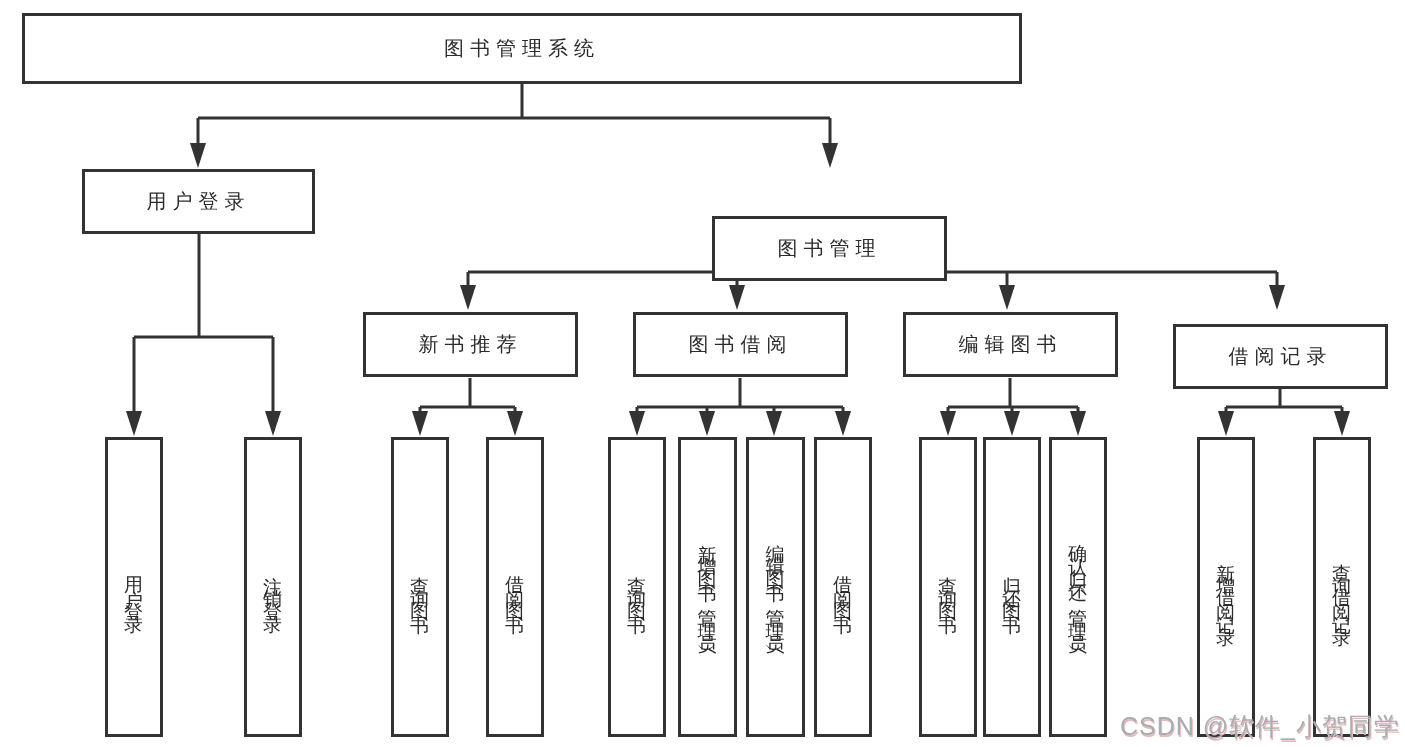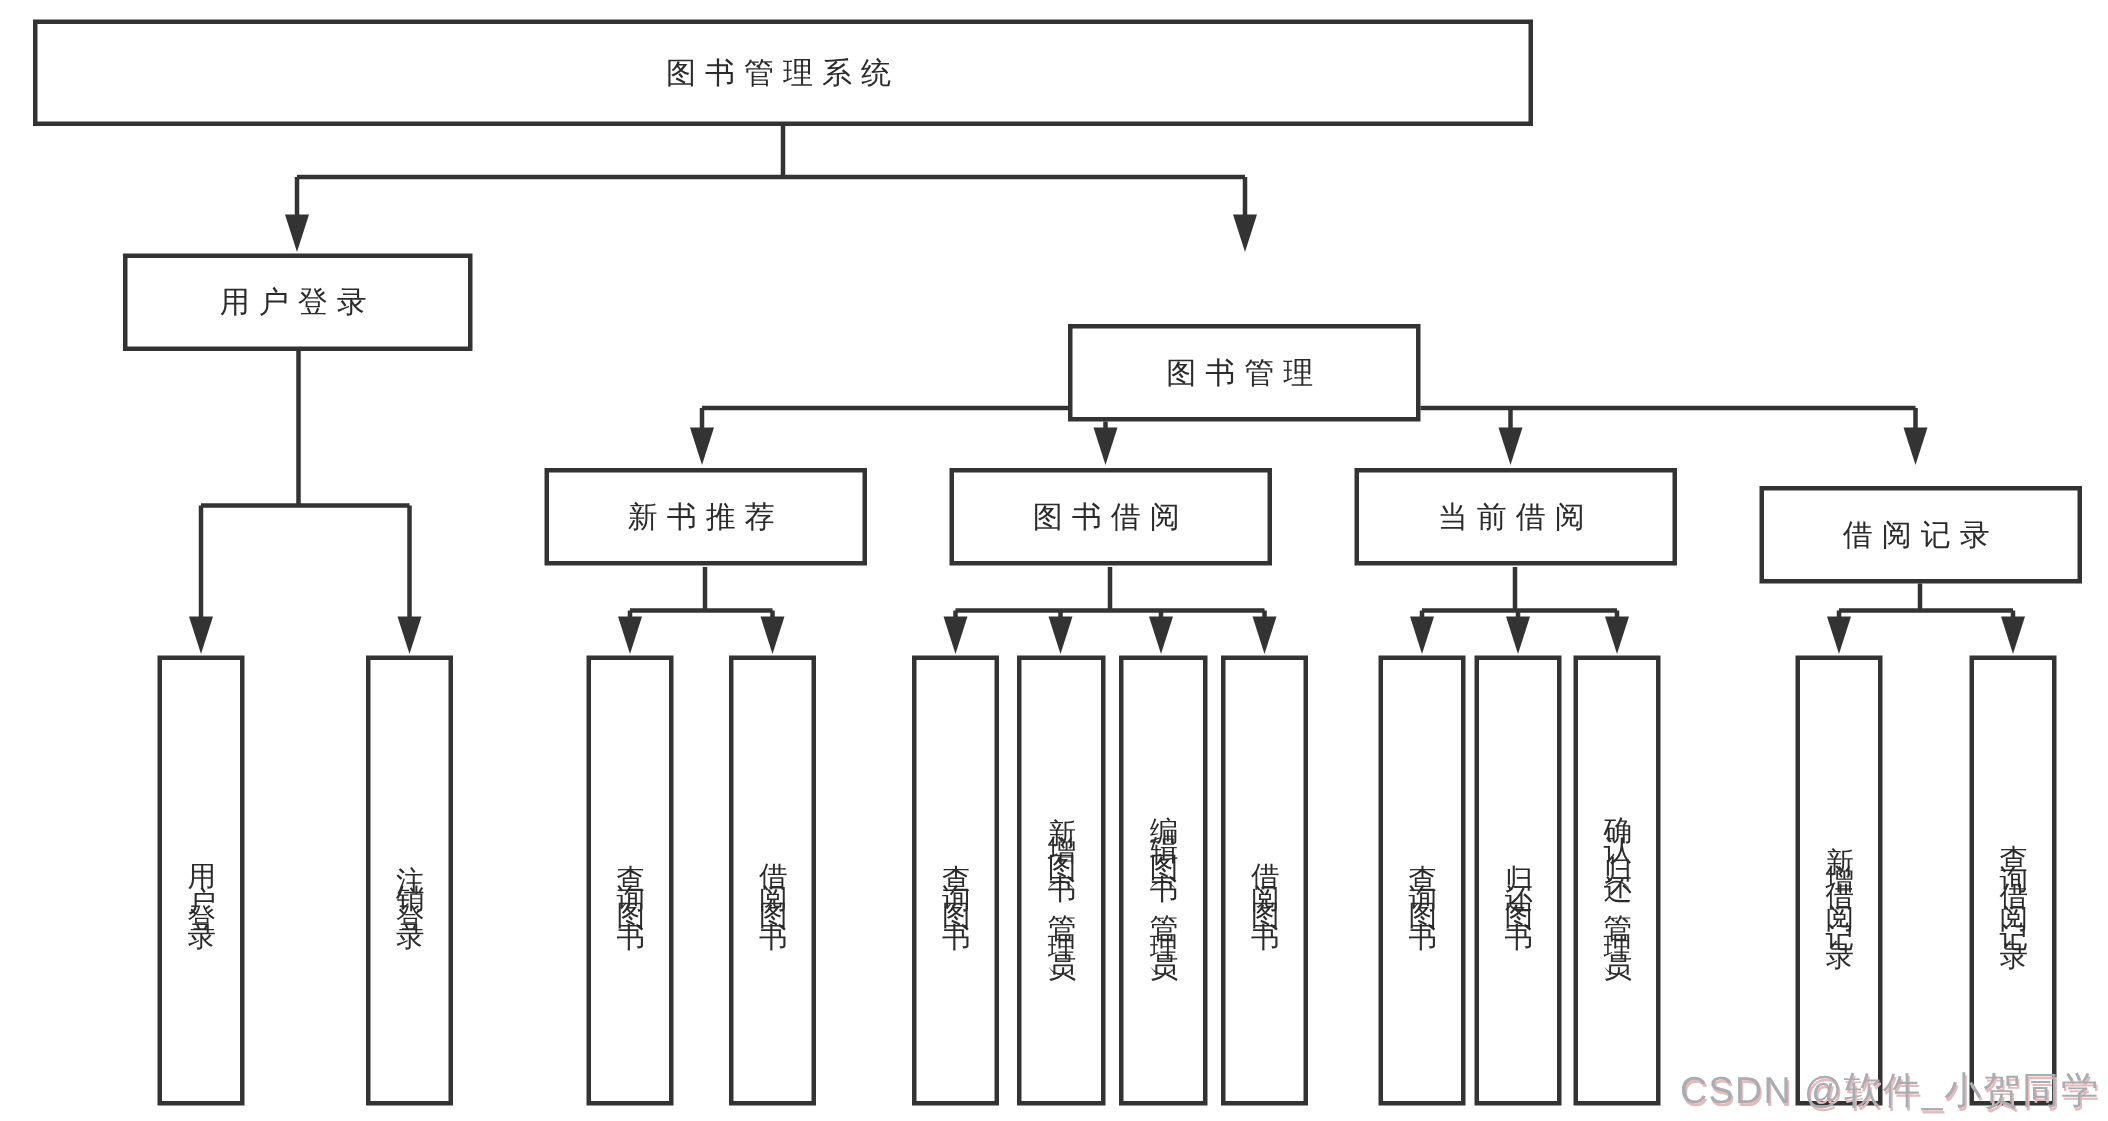--- a/index.html
+++ b/index.html
@@ -114,21 +114,21 @@
     <span class="hlabel">图书管理</span>
   </div>
 
   <div class="node" style="left:633px;top:312px;width:215px;height:65px;">
     <span class="hlabel">图书借阅</span>
   </div>
   <div class="node" style="left:363px;top:312px;width:215px;height:65px;">
     <span class="hlabel">新书推荐</span>
   </div>
   <div class="node" style="left:903px;top:312px;width:215px;height:65px;">
-    <span class="hlabel">当前借阅</span>
+    <span class="hlabel">编辑图书</span>
   </div>
   <div class="node" style="left:1173px;top:324px;width:215px;height:65px;">
     <span class="hlabel">借阅记录</span>
   </div>
 
   <div class="node" style="left:105px;top:437px;width:58px;height:300px;">
     <span class="vlabel">用户登录</span>
   </div>
   <div class="node" style="left:244px;top:437px;width:58px;height:300px;">
     <span class="vlabel">注销登录</span>

